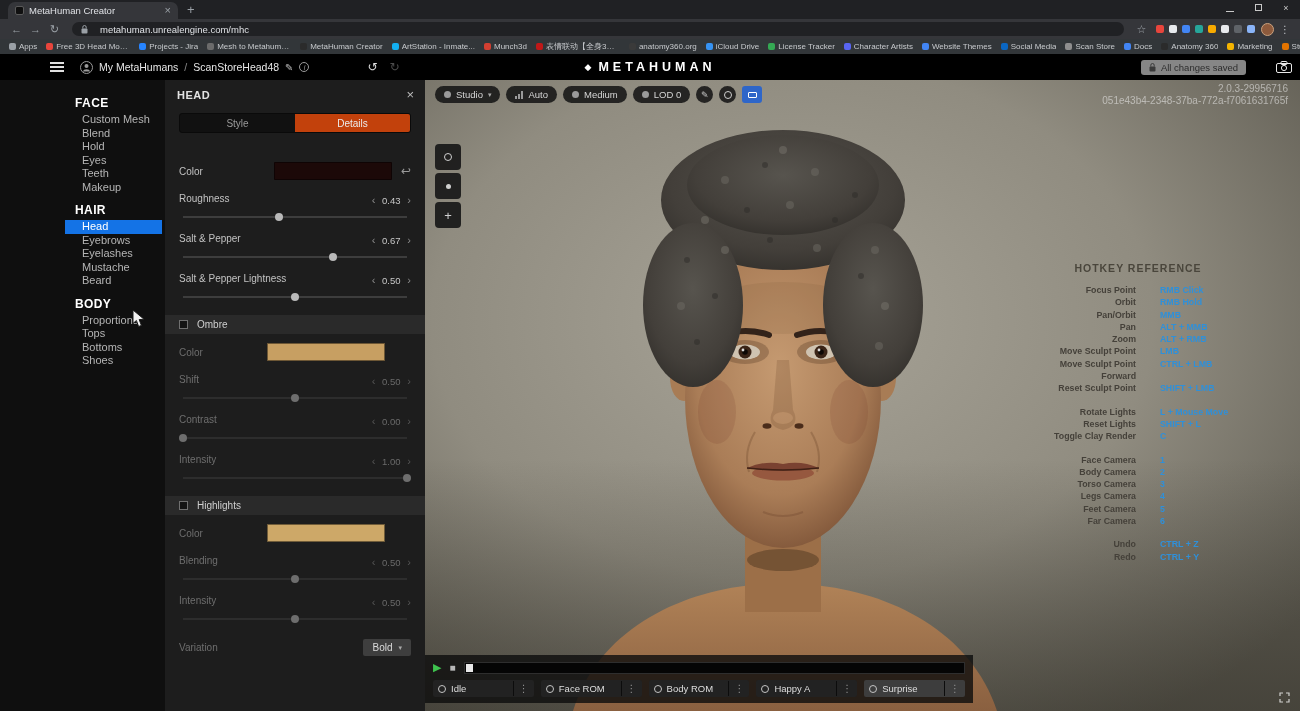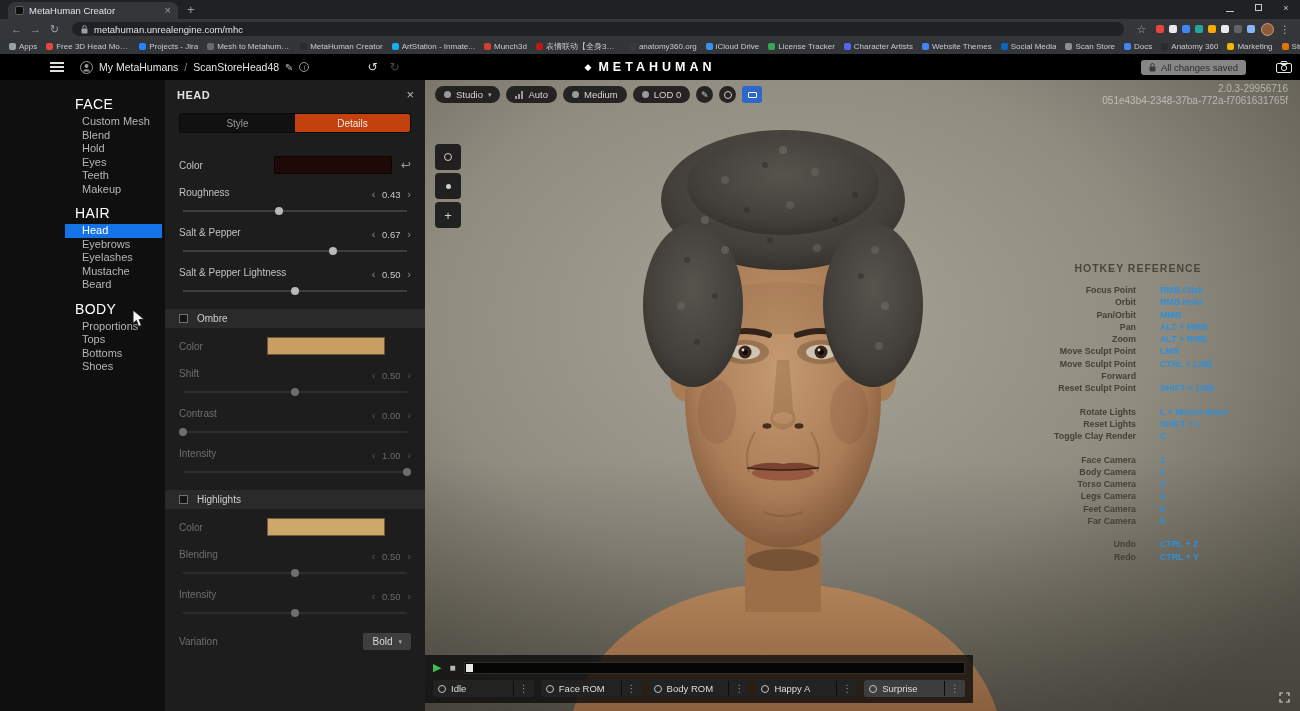--- a/index.html
+++ b/index.html
@@ -14,21 +14,21 @@
   .tab-title{white-space:nowrap;overflow:hidden;text-overflow:ellipsis;flex:1}
   .tab-close{color:#9aa0a6;font-size:11px;line-height:1}
   .newtab{color:#9aa0a6;font-size:13px;margin:0 0 2px 9px}
   .win-controls{margin-left:auto;display:flex;align-self:flex-start;height:15px}
   .win-btn{width:28px;display:flex;align-items:center;justify-content:center;color:#c9c9c9;font-size:9px}
   .win-min{width:8px;border-top:1px solid #c9c9c9;margin-top:7px}
   .win-max{width:7px;height:7px;border:1px solid #c9c9c9}
 
   .navbar{height:20px;background:#35363a;display:flex;align-items:center;padding:0 8px;gap:2px}
   .nav-ico{color:#9aa0a6;font-size:11px;width:17px;text-align:center}
-  .urlbar{flex:1;height:14px;background:#202124;border-radius:8px;display:flex;align-items:center;gap:6px;
+  .urlbar{flex:1;height:14px;background:#202124;border-radius:8px;display:flex;align-items:center;gap:12px;
           padding:0 9px;margin:0 7px;color:#dfe1e5;font-size:9.5px}
   .right-icos{display:flex;align-items:center;gap:6px;padding-right:2px}
   .ext-dot{width:8px;height:8px;border-radius:2px;display:inline-block}
   .avatar{width:13px;height:13px;border-radius:50%;background:#8d5a3c;border:1px solid #caa27f}
   .kebab{color:#bdc1c6;font-size:10px}
 
   .bookmarksbar{height:15px;background:#323639;display:flex;align-items:center;gap:9px;padding:0 9px;overflow:hidden}
   .bm{display:flex;align-items:center;gap:3px;color:#c7cacd;font-size:8px;white-space:nowrap;flex:none}
   .bm-ico{width:7px;height:7px;border-radius:2px;flex:none}
   .bm-label{max-width:74px;overflow:hidden;text-overflow:ellipsis}
@@ -48,33 +48,33 @@
                color:#fff;font-size:12.5px;letter-spacing:4px;font-weight:bold}
   .logo-diamond{font-size:9px;letter-spacing:0}
   .save-pill{margin-left:auto;margin-right:30px;background:rgba(158,158,158,.85);color:#2d2d2d;font-size:9.5px;
              border-radius:3px;padding:2px 8px;display:flex;align-items:center;gap:5px}
   .camera-btn{display:flex;align-items:center}
 
   
   .app-body{display:flex;height:631px}
 
   .sidebar{width:165px;background:#0f0f0f;padding-top:9px;flex:none}
-  .nav-title{color:#fff;font-weight:normal;font-size:14px;letter-spacing:.4px;padding-left:75px;margin:7px 0 3px}
+  .nav-title{color:#fff;font-weight:bold;font-size:12px;letter-spacing:.4px;padding-left:75px;margin:7px 0 3px}
   .nav-item{height:13.5px;line-height:13.5px;font-size:11px;color:#b5b5b5;padding-left:82px;white-space:nowrap}
   .nav-item.selected{background:#1473e6;color:#fff;margin-left:65px;margin-right:3px;padding-left:17px}
   .nav-section{margin-bottom:9px}
 
   .props{width:260px;background:#1d1d1d;flex:none;padding-top:8px}
   .props-header{display:flex;align-items:center;padding:0 11px 0 12px}
   .props-title{font-size:11px;font-weight:bold;letter-spacing:.5px;color:#e2e2e2}
   .props-close{margin-left:auto;color:#bdbdbd;font-size:13px;line-height:1}
   .tabs{display:flex;margin:12px 14px 0;height:20px;border-radius:3px;overflow:hidden;background:#111;border:1px solid #0a0a0a}
   .tab-btn{flex:1;display:flex;align-items:center;justify-content:center;font-size:10px;color:#9a9a9a}
   .tab-btn.active{background:#c2410c;color:#ececec}
-  .rows{margin-top:22px}
+  .rows{margin-top:28px}
   .row-label{font-size:10px;color:#c2c2c2}
   .disabled .row-label,.row-label.dim{color:#6e6e6e}
   .color-row{display:flex;align-items:center;height:20px;margin:6px 0 12px;padding:0 14px}
   .swatch{width:118px;height:18px;margin-left:auto;border-radius:1px;box-shadow:inset 0 0 0 1px rgba(0,0,0,.45)}
   .reset-btn{color:#9a9a9a;font-size:12px;margin-left:9px;line-height:1}
   .color-row.no-reset .swatch{margin-right:26px}
   .slider-row{margin:2px 0 12px}
   .slider-top{display:flex;height:14px;padding:0 14px}
   .slider-ctl{margin-left:auto;display:flex;align-items:center;gap:3px}
   .arrow{color:#8c8c8c;font-size:11px;line-height:1}

